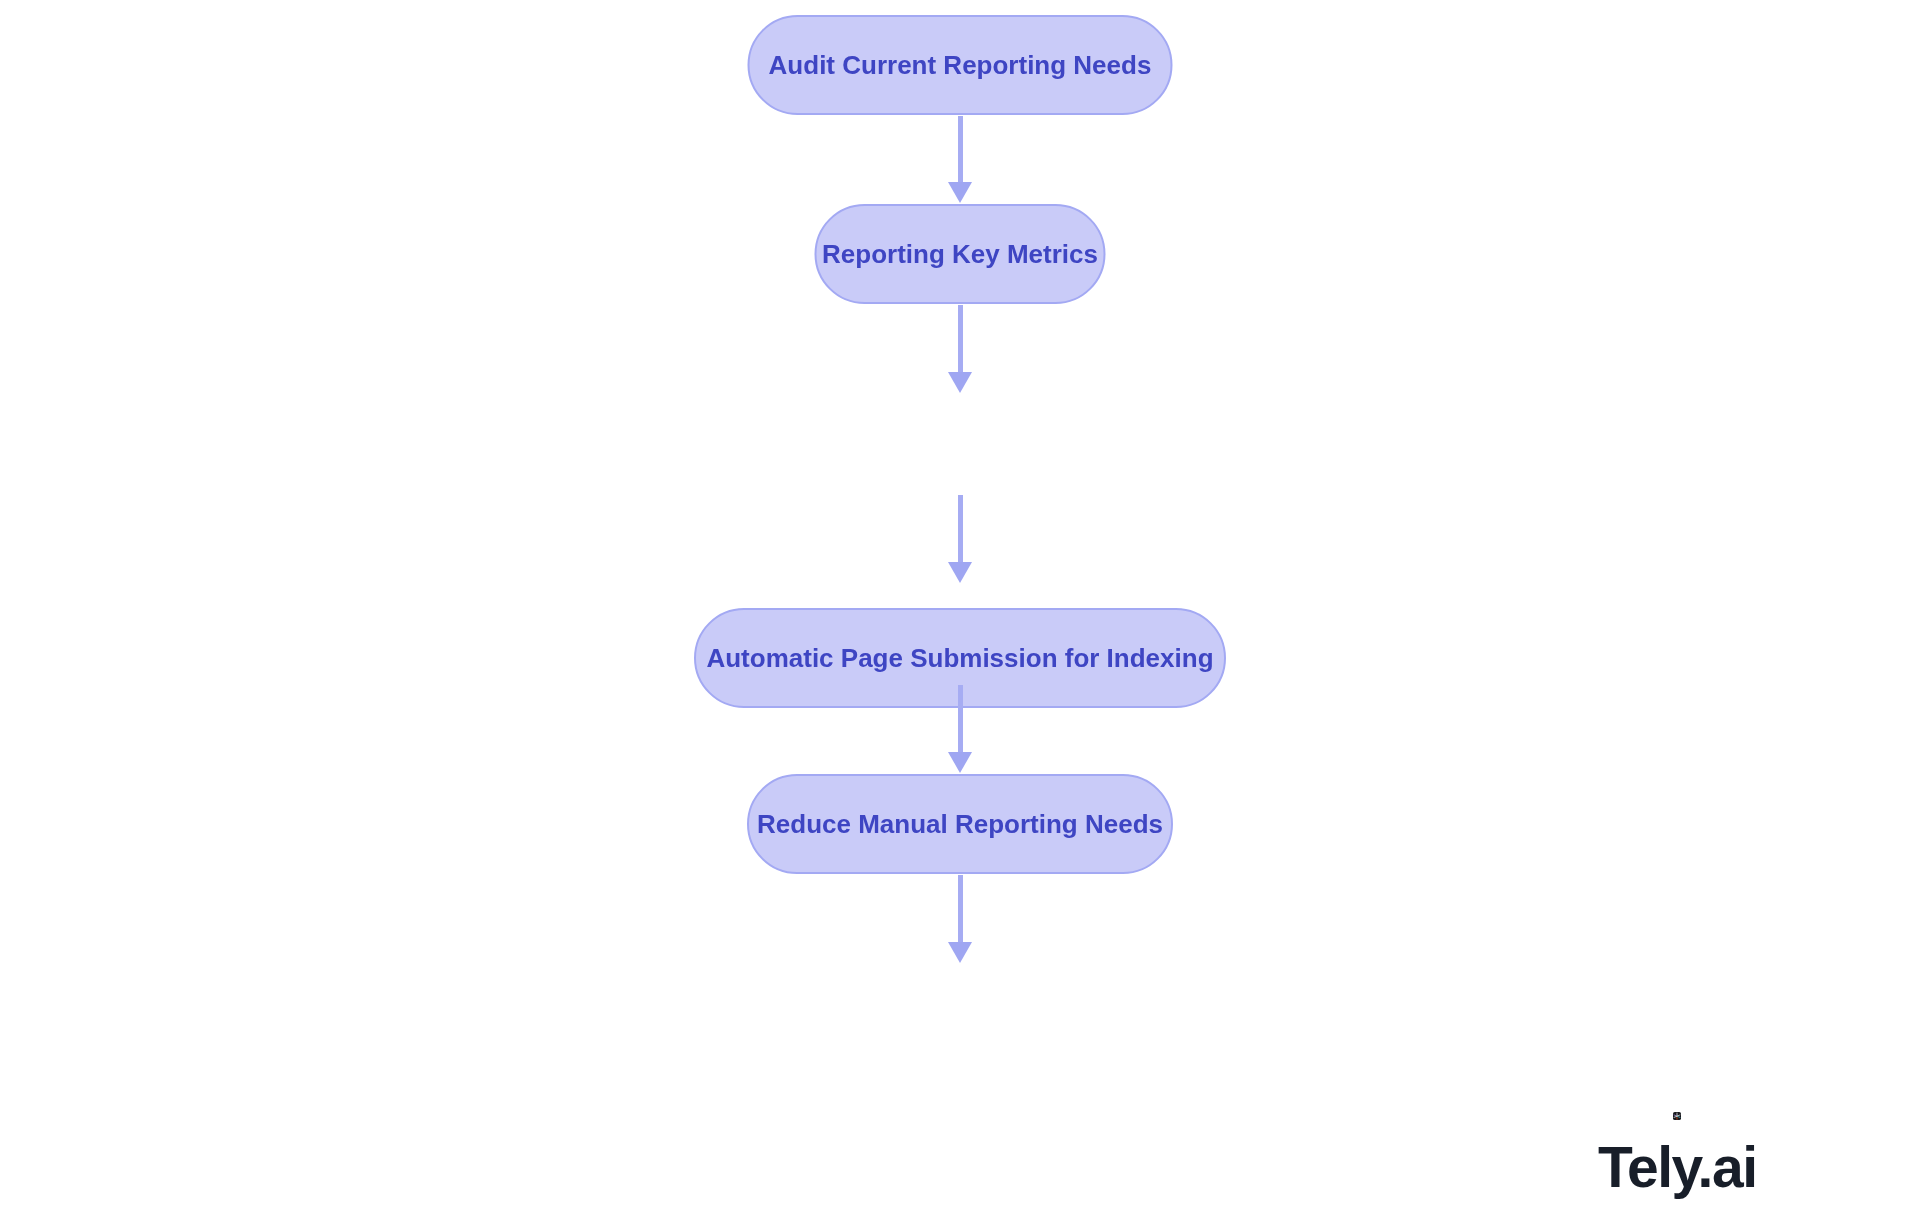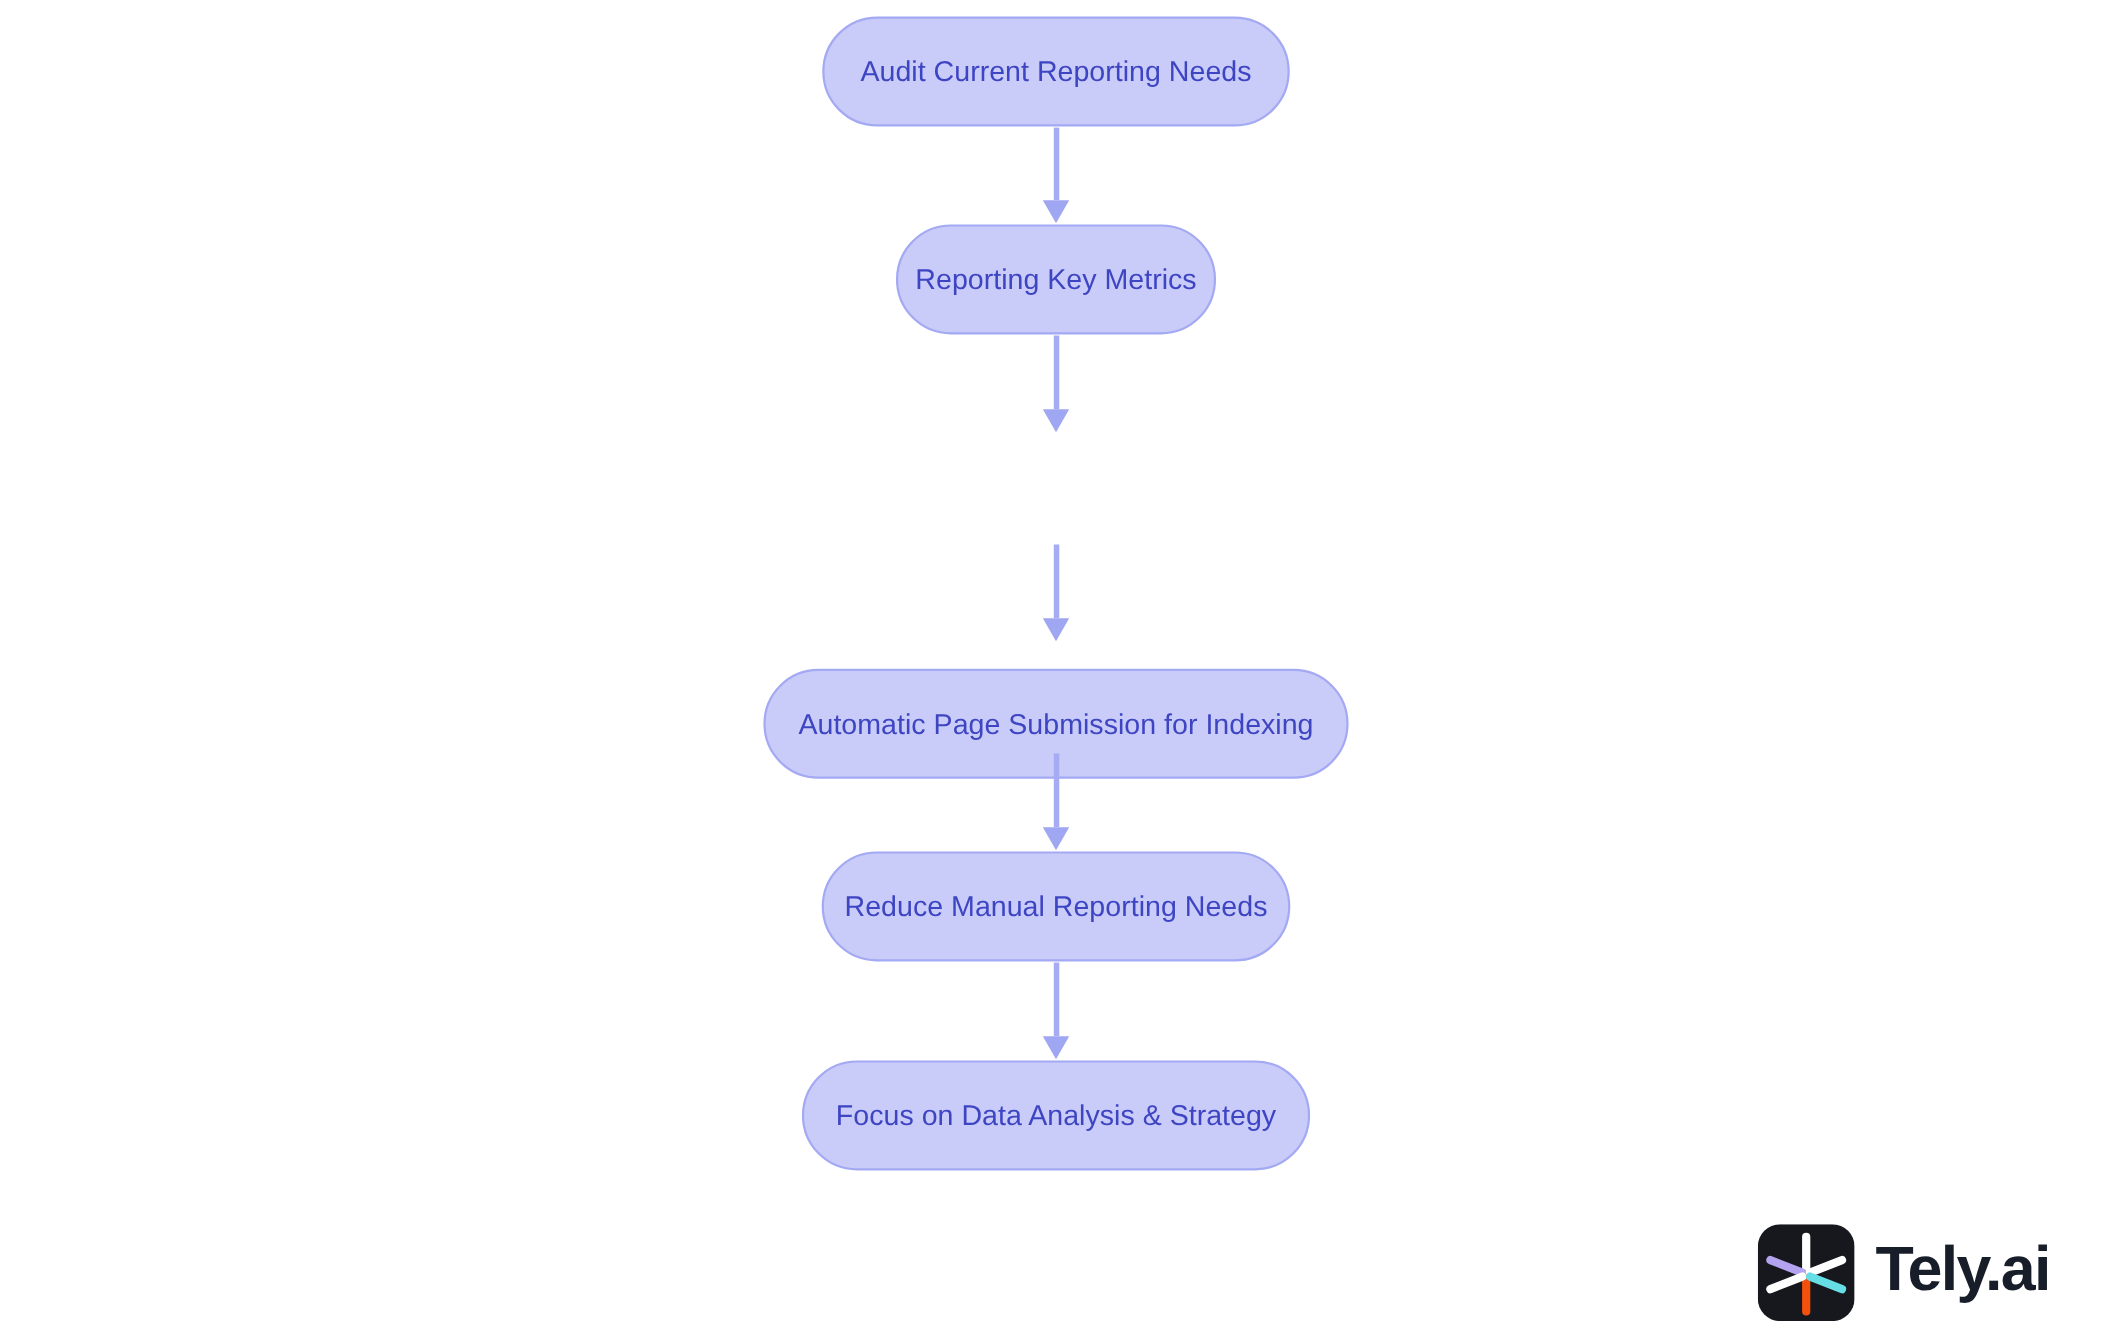--- a/index.html
+++ b/index.html
@@ -22,21 +22,21 @@
     height: 100px;
     border-radius: 52px;
     background: #c9cbf8;
     border: 2px solid #a3a9f3;
     box-sizing: border-box;
     display: flex;
     align-items: center;
     justify-content: center;
     color: #3e45c3;
     font-size: 26px;
-    font-weight: 400;
+    font-weight: 700;
     white-space: nowrap;
   }
   .n1 { top: 15px;  width: 425px; }
   .n2 { top: 204px; width: 291px; }
   .n3 { top: 394px; width: 392px; }
   .n4 { top: 608px; width: 532px; }
   .n5 { top: 774px; width: 426px; }
   .n6 { top: 964px; width: 462px; }
 
   .arrow {
@@ -66,20 +66,21 @@
   }
 
   .logo {
     position: absolute;
     left: 1598px;
     top: 1112px;
     height: 90px;
     display: flex;
     align-items: center;
     gap: 19px;
+    flex-direction: column;
   }
   .logo-icon { display: block; }
   .logo-text {
     font-size: 57px;
     font-weight: 600;
     color: #181e29;
     letter-spacing: -1.5px;
     line-height: 1;
     padding-bottom: 6px;
   }
@@ -124,23 +125,20 @@
 
   <div class="node n5">
     <span>Reduce Manual Reporting Needs</span>
   </div>
 
   <div class="arrow a5">
     <div class="stem"></div>
     <div class="head"></div>
   </div>
 
-  <div class="node n6">
-    <span>Focus on Data Analysis &amp; Strategy</span>
-  </div>
 
   <div class="logo">
     <svg class="logo-icon" width="88" height="88" viewBox="0 0 100 100">
       <rect x="0" y="0" width="100" height="100" rx="23" fill="#17181d"></rect>
       <line x1="50" y1="13" x2="50" y2="49" stroke="#ffffff" stroke-width="8.5" stroke-linecap="round"></line>
       <line x1="50" y1="55" x2="50" y2="90" stroke="#f2500d" stroke-width="8.5" stroke-linecap="round"></line>
       <line x1="13" y1="37" x2="46" y2="50" stroke="#b4a3f0" stroke-width="8.5" stroke-linecap="round"></line>
       <line x1="13" y1="67" x2="46" y2="54" stroke="#ffffff" stroke-width="8.5" stroke-linecap="round"></line>
       <line x1="54" y1="50" x2="87" y2="37" stroke="#ffffff" stroke-width="8.5" stroke-linecap="round"></line>
       <line x1="54" y1="54" x2="87" y2="67" stroke="#66dee6" stroke-width="8.5" stroke-linecap="round"></line>

